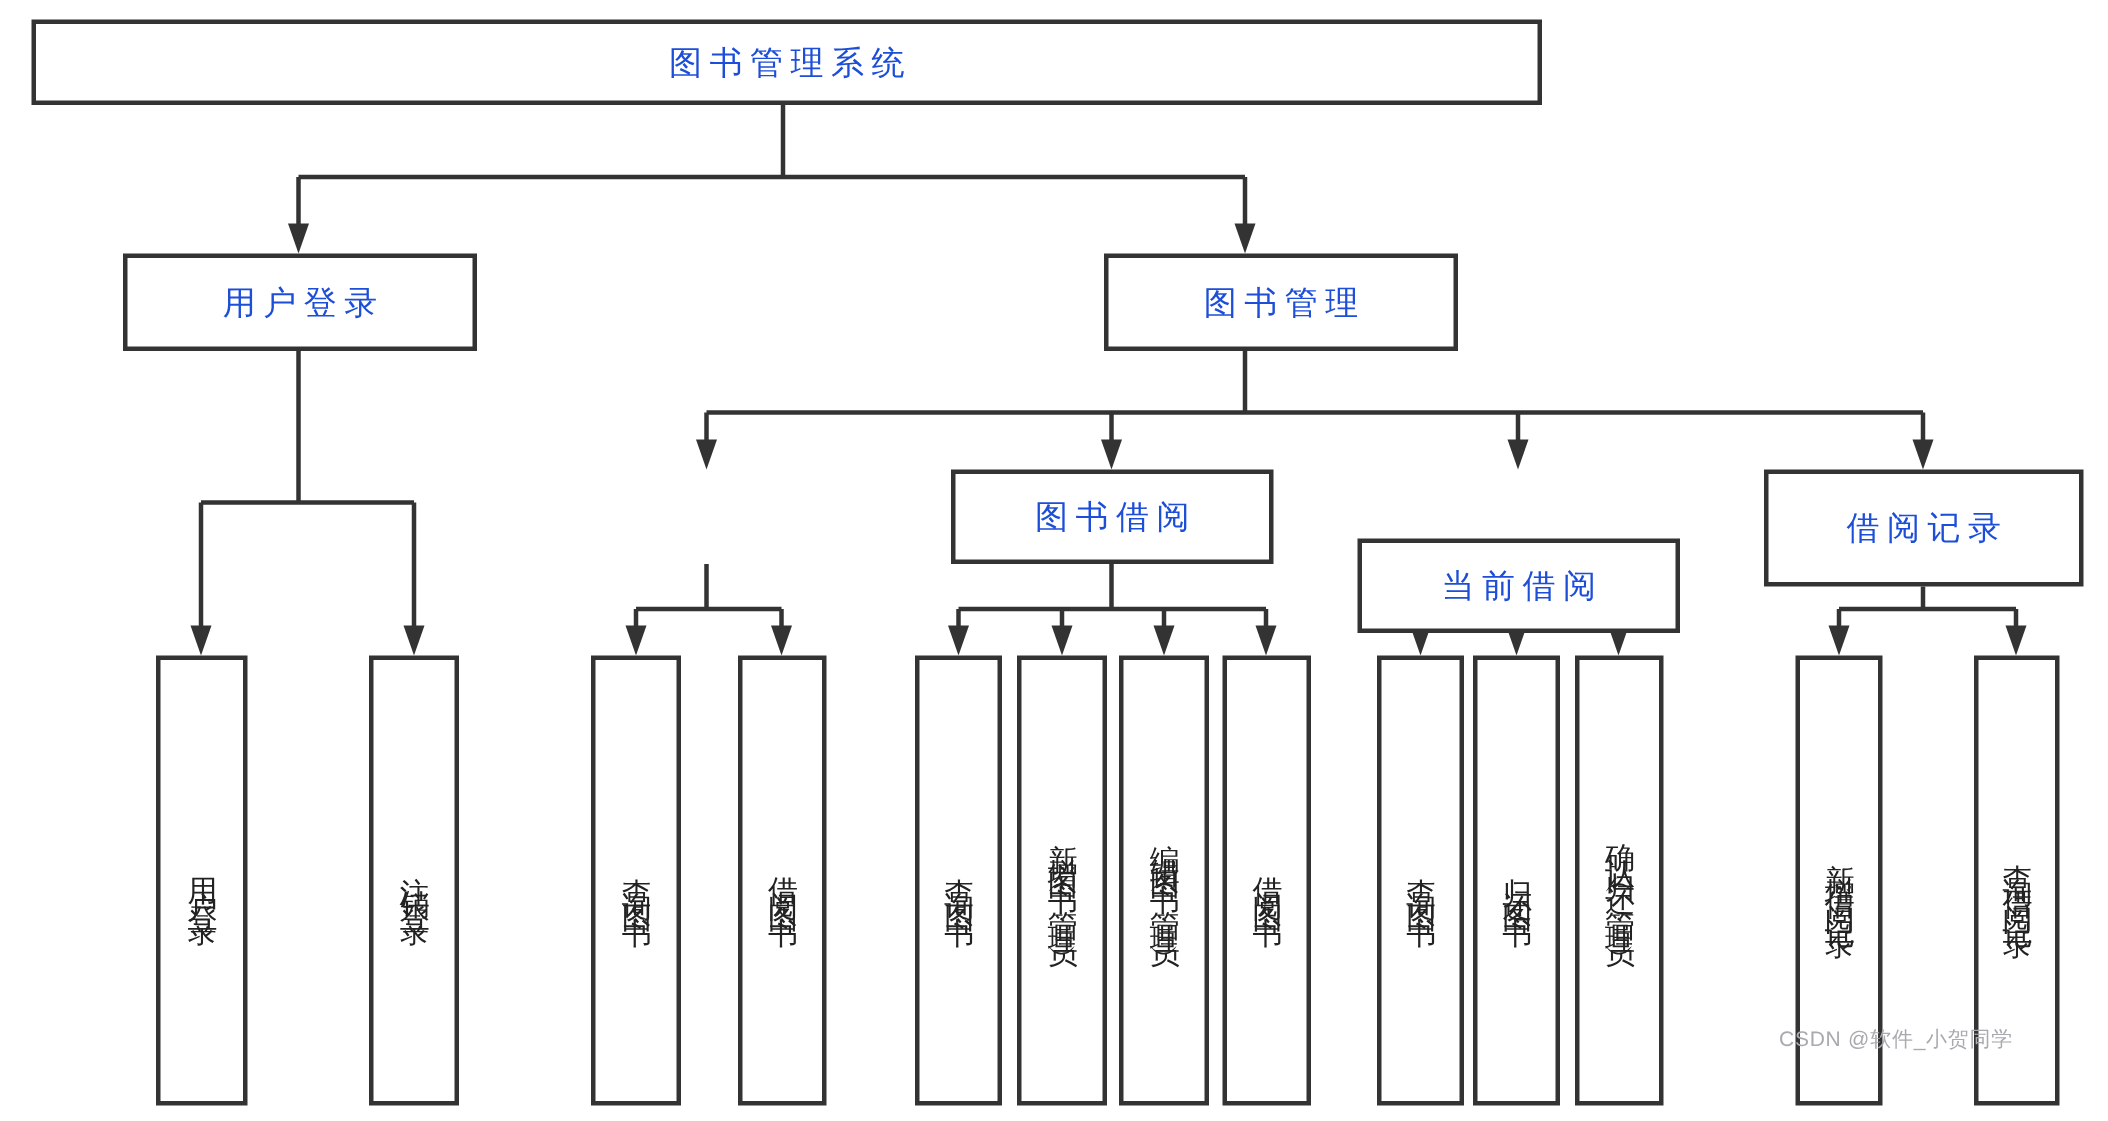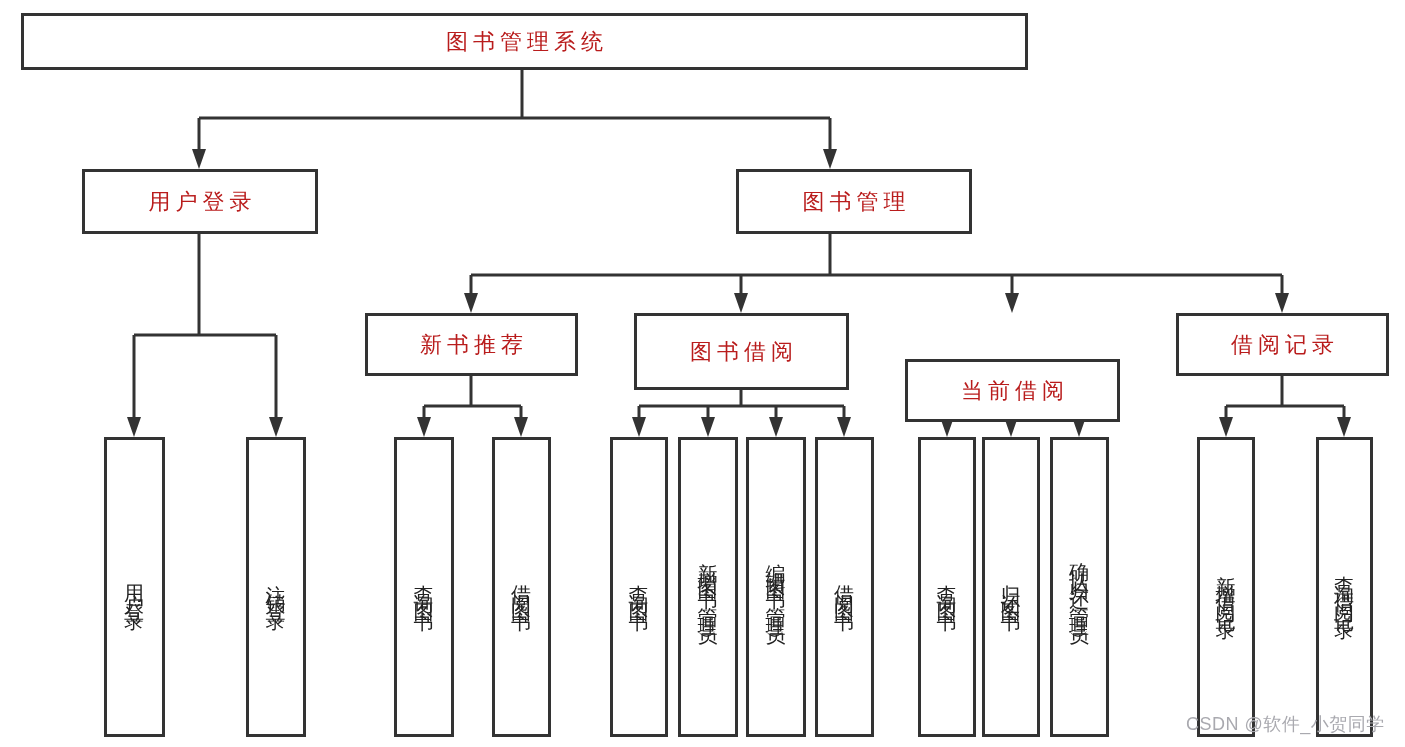--- a/index.html
+++ b/index.html
@@ -18,21 +18,21 @@
     border: 3px solid #333333;
     background: #ffffff;
     display: flex;
     align-items: center;
     justify-content: center;
     z-index: 2;
   }
   .hbox .lbl {
     font-size: 22px;
     letter-spacing: 5px;
-    color: #b91c1c;
+    color: #1d4ed8;
     white-space: nowrap;
     text-indent: 5px;
   }
   .vbox {
     position: absolute;
     top: 437px;
     height: 300px;
     box-sizing: border-box;
     border: 3px solid #333333;
     background: #ffffff;
@@ -46,23 +46,23 @@
     text-orientation: mixed;
     font-size: 20px;
     letter-spacing: 9px;
     line-height: 1;
     color: #222222;
     white-space: nowrap;
   }
   #watermark {
     position: absolute;
     left: 1186px;
-    top: 712px;
+    top: 684px;
     z-index: 5;
-    font-size: 18px;
+    font-size: 14px;
     color: #a9a9af;
     letter-spacing: 0.5px;
     white-space: nowrap;
   }
 </style>
 </head>
 <body>
 
 <div id="canvas">
 
@@ -136,30 +136,27 @@
     <span class="lbl">图书管理系统</span>
   </div>
 
   <div class="hbox" style="left:82px; top:169px; width:236px; height:65px;">
     <span class="lbl">用户登录</span>
   </div>
   <div class="hbox" style="left:711px; top:169px; width:236px; height:65px;margin-left:25px;">
     <span class="lbl">图书管理</span>
   </div>
 
-  <div class="hbox" style="left:365px; top:313px; width:213px; height:63px;">
-    <span class="lbl">新书推荐</span>
-  </div>
-  <div class="hbox" style="left:634px; top:313px; width:215px; height:77px;">
+  <div class="hbox" style="left:634px; top:313px; width:215px; height:63px;">
     <span class="lbl">图书借阅</span>
   </div>
   <div class="hbox" style="left:905px; top:313px; width:215px; height:63px;margin-top:46px;">
     <span class="lbl">当前借阅</span>
   </div>
-  <div class="hbox" style="left:1176px; top:313px; width:213px; height:63px;">
+  <div class="hbox" style="left:1176px; top:313px; width:213px; height:78px;">
     <span class="lbl">借阅记录</span>
   </div>
 
   <div class="vbox" style="left:104px; width:61px;">
     <span class="lbl">用户登录</span>
   </div>
   <div class="vbox" style="left:246px; width:60px;">
     <span class="lbl">注销登录</span>
   </div>
 

